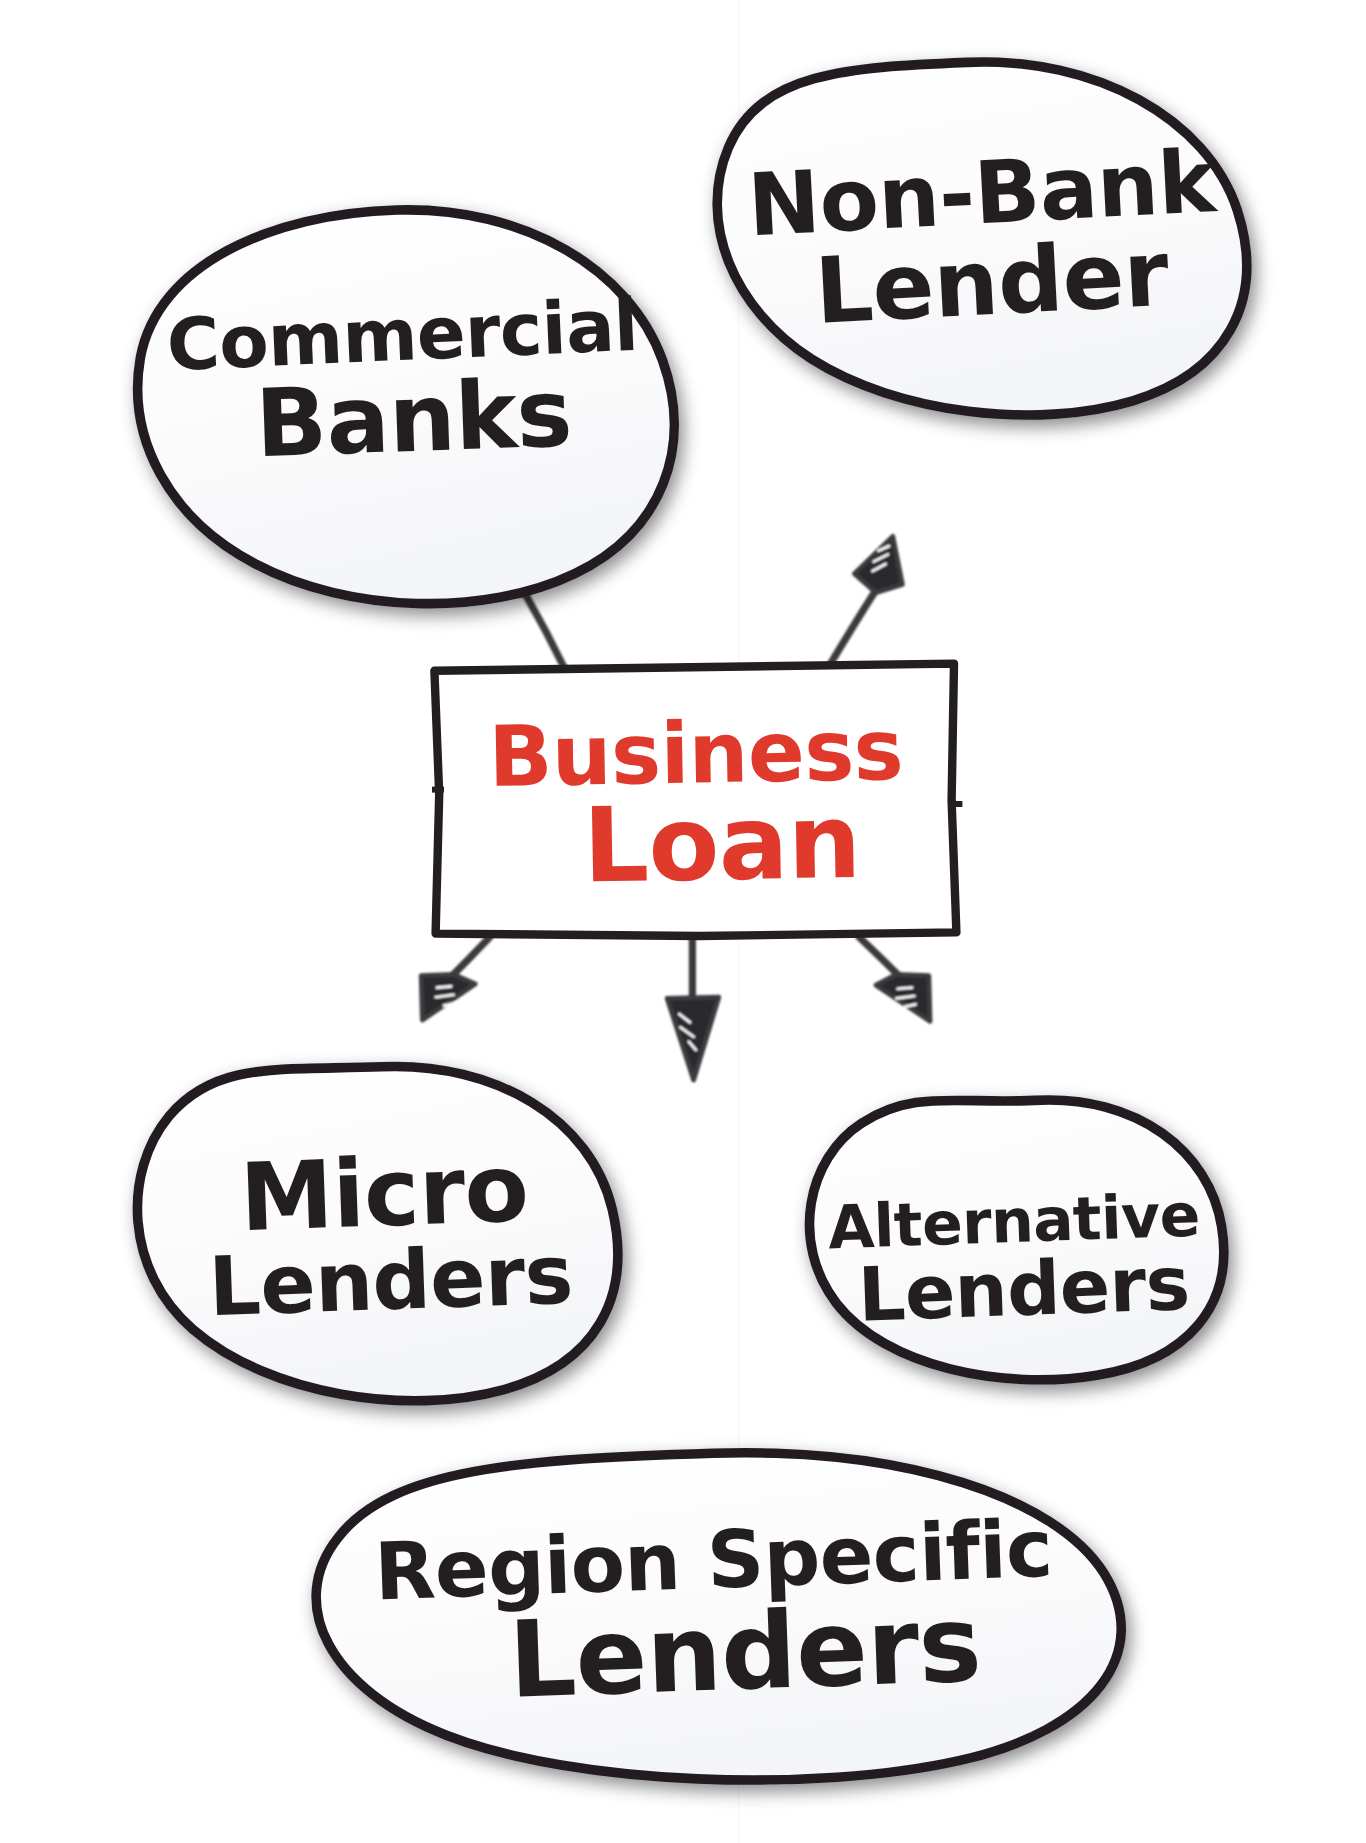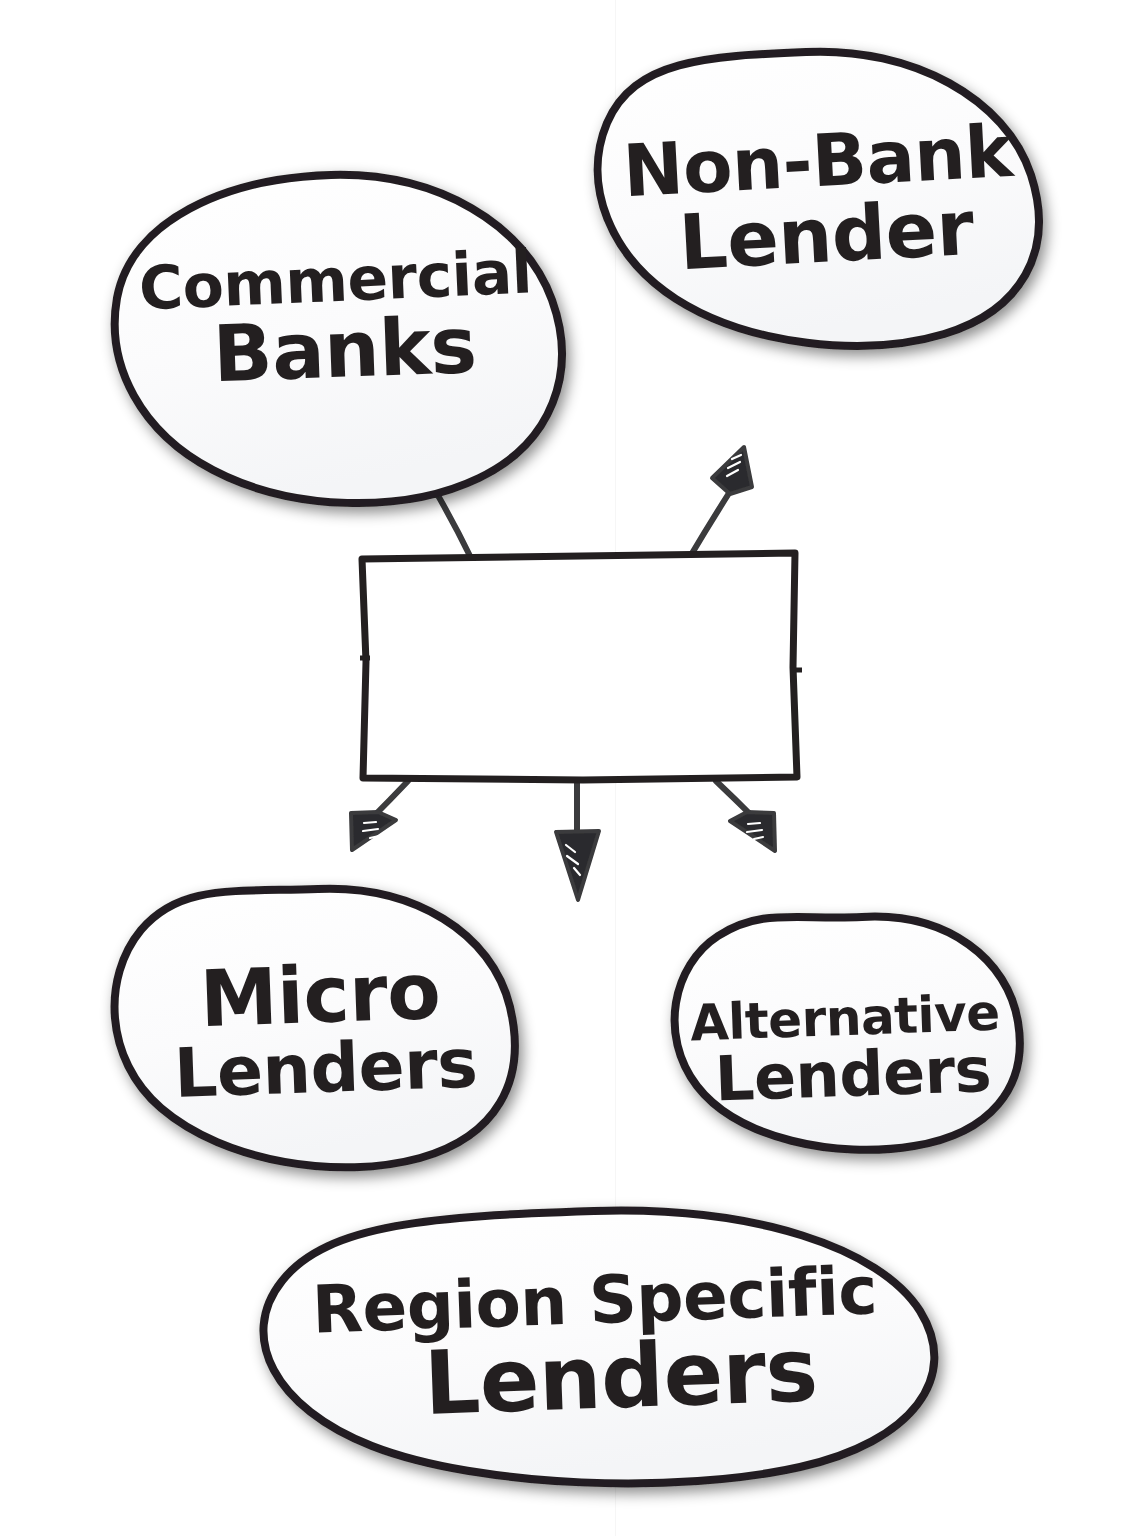--- a/index.html
+++ b/index.html
@@ -166,20 +166,24 @@
   <div class="node-label" style="left:110px; top:205px; width:450px; height:230px; font-size:0px;">
     <span class="line-top" style="font-size:60px; transform:rotate(-2.5deg);">Commercial</span>
     <span class="line-bot" style="font-size:78px; transform:rotate(-2deg) translateX(10px); margin-top:2px;">Banks</span>
   </div>
 
   <div class="node-label" style="left:598px; top:85px; width:440px; height:230px; font-size:0px;">
     <span class="line-top" style="font-size:72px; transform:rotate(-3deg);">Non-Bank</span>
     <span class="line-bot" style="font-size:76px; transform:rotate(-3deg) translateX(8px); margin-top:2px;">Lender</span>
   </div>
 
+  <div class="node-label" style="left:370px; top:570px; width:420px; height:200px; font-size:0px; color:#e03a2c;">
+    <span class="line-top" style="font-size:70px; transform:rotate(-1deg);">Business</span>
+    <span class="line-bot" style="font-size:86px; transform:rotate(-1deg) translateX(22px); margin-top:0px;">Loan</span>
+  </div>
 
   <div class="node-label" style="left:130px; top:925px; width:380px; height:210px; font-size:0px;">
     <span class="line-top" style="font-size:78px; transform:rotate(-2deg);">Micro</span>
     <span class="line-bot" style="font-size:68px; transform:rotate(-2deg) translateX(6px); margin-top:2px;">Lenders</span>
   </div>
 
   <div class="node-label" style="left:680px; top:955px; width:330px; height:190px; font-size:0px;">
     <span class="line-top" style="font-size:50px; transform:rotate(-2deg);">Alternative</span>
     <span class="line-bot" style="font-size:62px; transform:rotate(-2deg) translateX(8px); margin-top:2px;">Lenders</span>
   </div>

